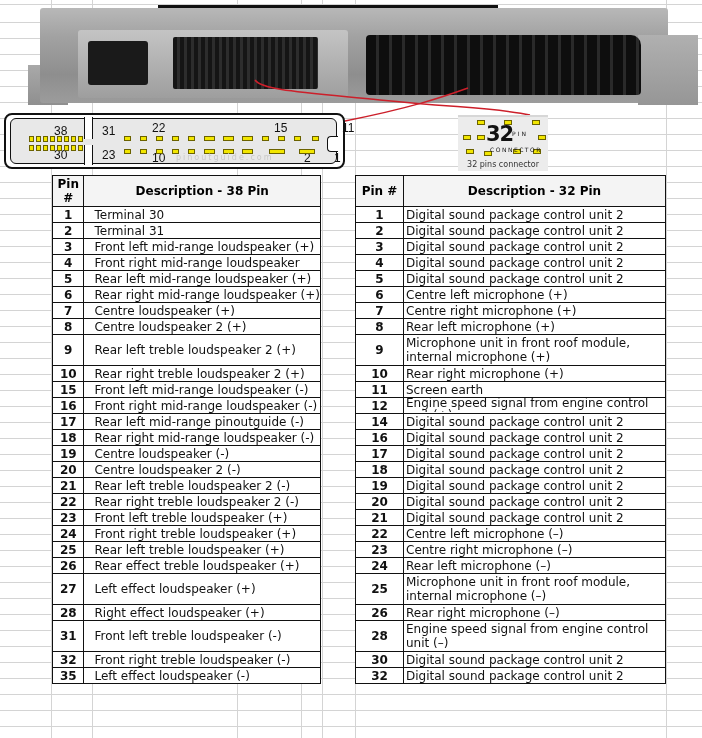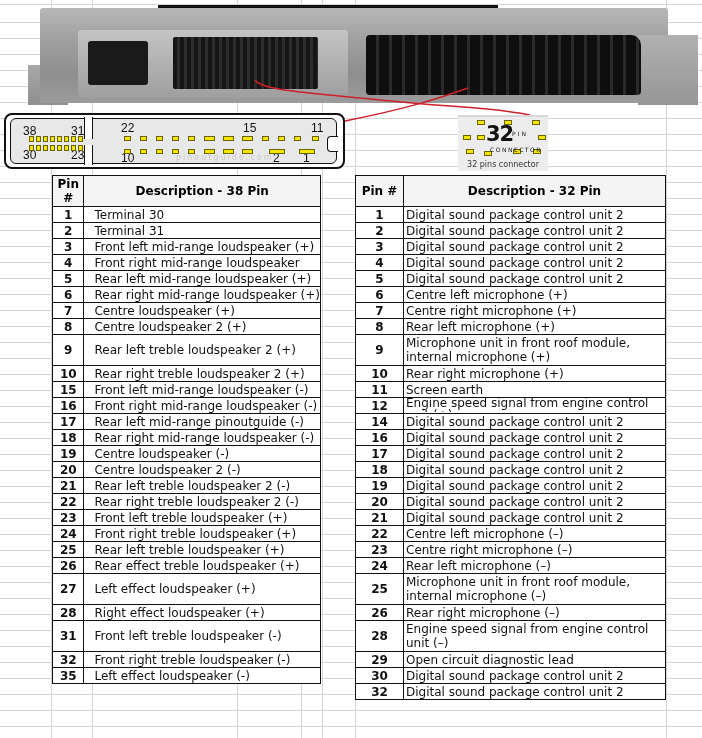--- a/index.html
+++ b/index.html
@@ -49,21 +49,21 @@
     position:absolute; left:4px; top:113px; width:341px; height:56px;
     background:#fff; border:2px solid #111; border-radius:8px; box-sizing:border-box;
   }
   .diag38-inner {
     position:absolute; left:4px; top:3px; right:6px; bottom:3px;
     background:#e8e8e8; border:1.5px solid #111; border-radius:6px; box-sizing:border-box;
   }
   .d-notch { position:absolute; right:-2px; top:17px; width:10px; height:14px; background:#fff; border:1.5px solid #111; border-right:none; border-radius:4px 0 0 4px; }
   .d-divider { position:absolute; left:73px; top:-2px; width:7px; height:48px; background:#fff; border-left:1.5px solid #111; border-right:1.5px solid #111; }
   .d-divider-gap { position:absolute; left:73px; top:20px; width:10px; height:6px; background:#e8e8e8; }
-  .pnum { position:absolute; font-family:"Liberation Sans Narrow","Liberation Sans",sans-serif; font-size:12px; color:#111; line-height:1; }
+  .pnum { position:absolute; font-family:"Liberation Sans Narrow","Liberation Sans",sans-serif; font-size:12px; color:#111; line-height:1;margin-left:31px; }
   .pin { position:absolute; width:7px; height:5px; background:#f2e600; border:1px solid #6b6200; box-sizing:border-box; }
   .pin.wide { width:11px; }
   .pin.xwide { width:16px; }
   .pin.small { width:5px; height:6px; }
   .watermark { position:absolute; left:165px; top:34px; font-size:8px; color:#c9c9c9; letter-spacing:2px; }
 
   
   .badge32 {
     position:absolute; left:458px; top:115px; width:90px; height:54px;
     background:#ececec; border-top:2px solid #d7d7d7;
@@ -423,24 +423,20 @@
       </tr>
       <tr style="height: 16px;">
         <td class="cell-pin">26</td>
         <td class="cell-desc">Rear right microphone (–)</td>
       </tr>
       <tr style="height: 31px;">
         <td class="cell-pin">28</td>
         <td class="cell-desc">Engine speed signal from engine control unit (–)</td>
       </tr>
       <tr style="height: 16px;">
-        <td class="cell-pin">29</td>
-        <td class="cell-desc">Open circuit diagnostic lead</td>
-      </tr>
-      <tr style="height: 16px;">
         <td class="cell-pin">30</td>
         <td class="cell-desc">Digital sound package control unit 2</td>
       </tr>
       <tr style="height: 16px;">
         <td class="cell-pin">32</td>
         <td class="cell-desc">Digital sound package control unit 2</td>
       </tr>
     </tbody>
 </table>
 

